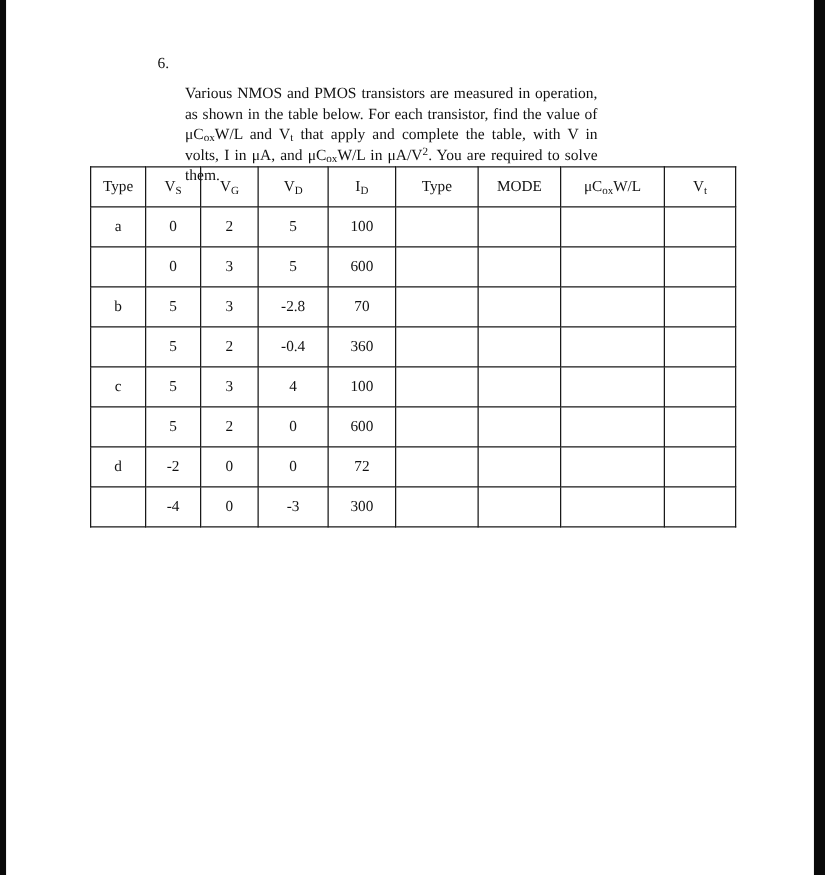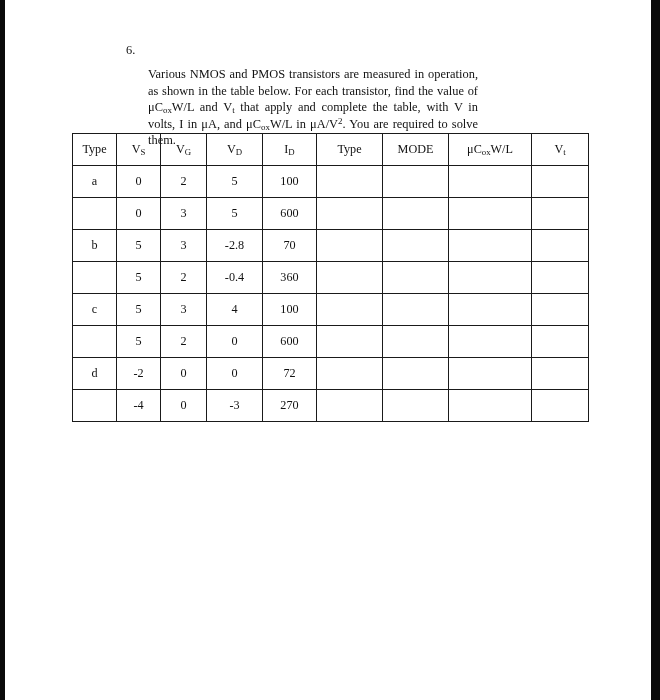--- a/index.html
+++ b/index.html
@@ -223,21 +223,21 @@
             <td></td>
             <td></td>
             <td></td>
             <td></td>
           </tr>
           <tr>
             <td></td>
             <td>-4</td>
             <td>0</td>
             <td>-3</td>
-            <td>270</td>
+            <td>300</td>
             <td></td>
             <td></td>
             <td></td>
             <td></td>
           </tr>
         </tbody>
     </table>
   </div>
 
 </div>

